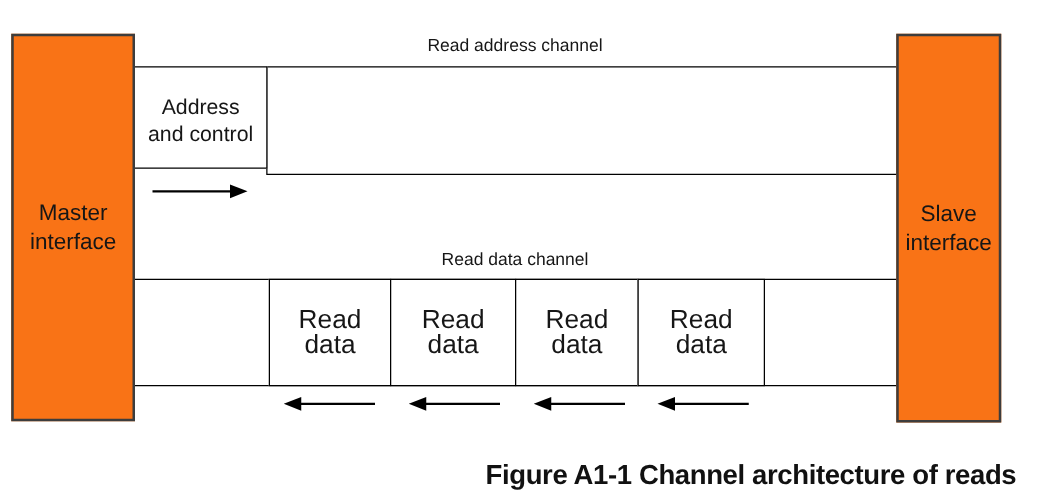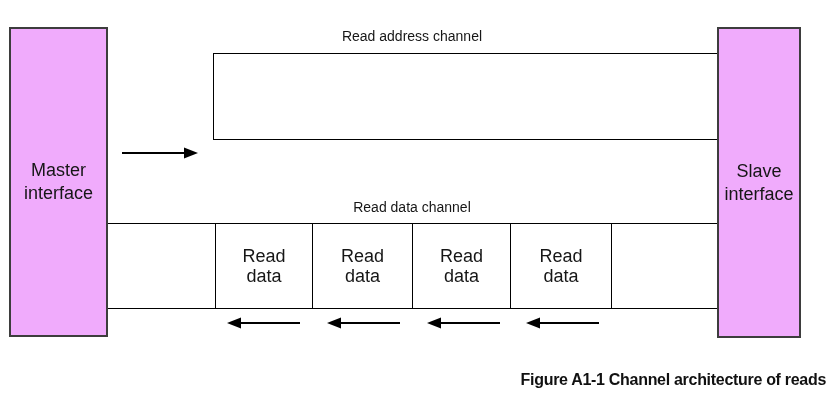--- a/index.html
+++ b/index.html
@@ -7,39 +7,39 @@
     position:relative; width:831px; height:403px;
     background:#ffffff; overflow:hidden;
     font-family:"Liberation Sans", sans-serif;
     color:#161616;
   }
   .abs { position:absolute; box-sizing:border-box; }
   .ml { white-space:pre-line; }
 
   
   .iface {
-    border:2px solid #3d3d3d; background:#f0abfc;
+    border:2px solid #3d3d3d; background:#f97316;
     display:flex; align-items:center; justify-content:center;
     text-align:center; font-size:18px; line-height:23px;
   }
   .iface-master { left:9px; top:27px; width:99px; height:310px; }
   .iface-slave  { left:717px; top:27px; width:84px; height:311px; }
 
   
   .band { border:1px solid #000000; background:#ffffff; }
   .band-addr { left:213px; top:53px; width:505px; height:87px; }
   .band-data { left:107px; top:223px; width:611px; height:86px; }
   .cell {
     border:1px solid #000000; background:#ffffff;
     display:flex; align-items:center; justify-content:center;
     text-align:center;
   }
   .cell-addr { left:107px; top:53px; width:107px; height:82px;
                font-size:17px; line-height:22px; padding-top:6px; }
-  .cell-data { top:223px; height:86px; font-size:18px; line-height:20px; }
+  .cell-data { top:223px; height:86px; font-size:21px; line-height:20px; }
   .cell-data-1 { left:215px; width:98px;  }
   .cell-data-2 { left:312px; width:101px; }
   .cell-data-3 { left:412px; width:99px;  }
   .cell-data-4 { left:510px; width:102px; }
 
   
   .chan-label {
     left:107px; width:610px; text-align:center;
     font-size:14px; line-height:20px;
   }
@@ -49,34 +49,36 @@
   
   .arrow-svg { display:block; }
   .arrow-addr   { left:121px; top:146px; }
   .arrow-data-1 { left:226px; top:316px; }
   .arrow-data-2 { left:326px; top:316px; }
   .arrow-data-3 { left:426px; top:316px; }
   .arrow-data-4 { left:525px; top:316px; }
 
   
   .caption {
-    right:5px; top:367px;
-    font-size:16px; font-weight:bold; line-height:25px;
+    right:18px; top:367px;
+    font-size:22px; font-weight:bold; line-height:25px;
     letter-spacing:-0.3px; color:#111111; text-align:right;
   }
 </style>
 </head>
 <body>
 
 <div class="canvas">
 
   <div class="abs chan-label chan-label-addr">Read address channel</div>
 
   <div class="abs band band-addr"></div>
 
+  <div class="abs cell cell-addr ml">Address
+and control</div>
 
   <svg class="abs arrow-svg arrow-addr" width="78" height="14">
     <line x1="1" y1="7" x2="64" y2="7" stroke="#000000" stroke-width="1.8"></line>
     <polygon points="63,1.5 77,7 63,12.5" fill="#000000"></polygon>
   </svg>
 
   <div class="abs chan-label chan-label-data">Read data channel</div>
 
   <div class="abs band band-data"></div>
 

